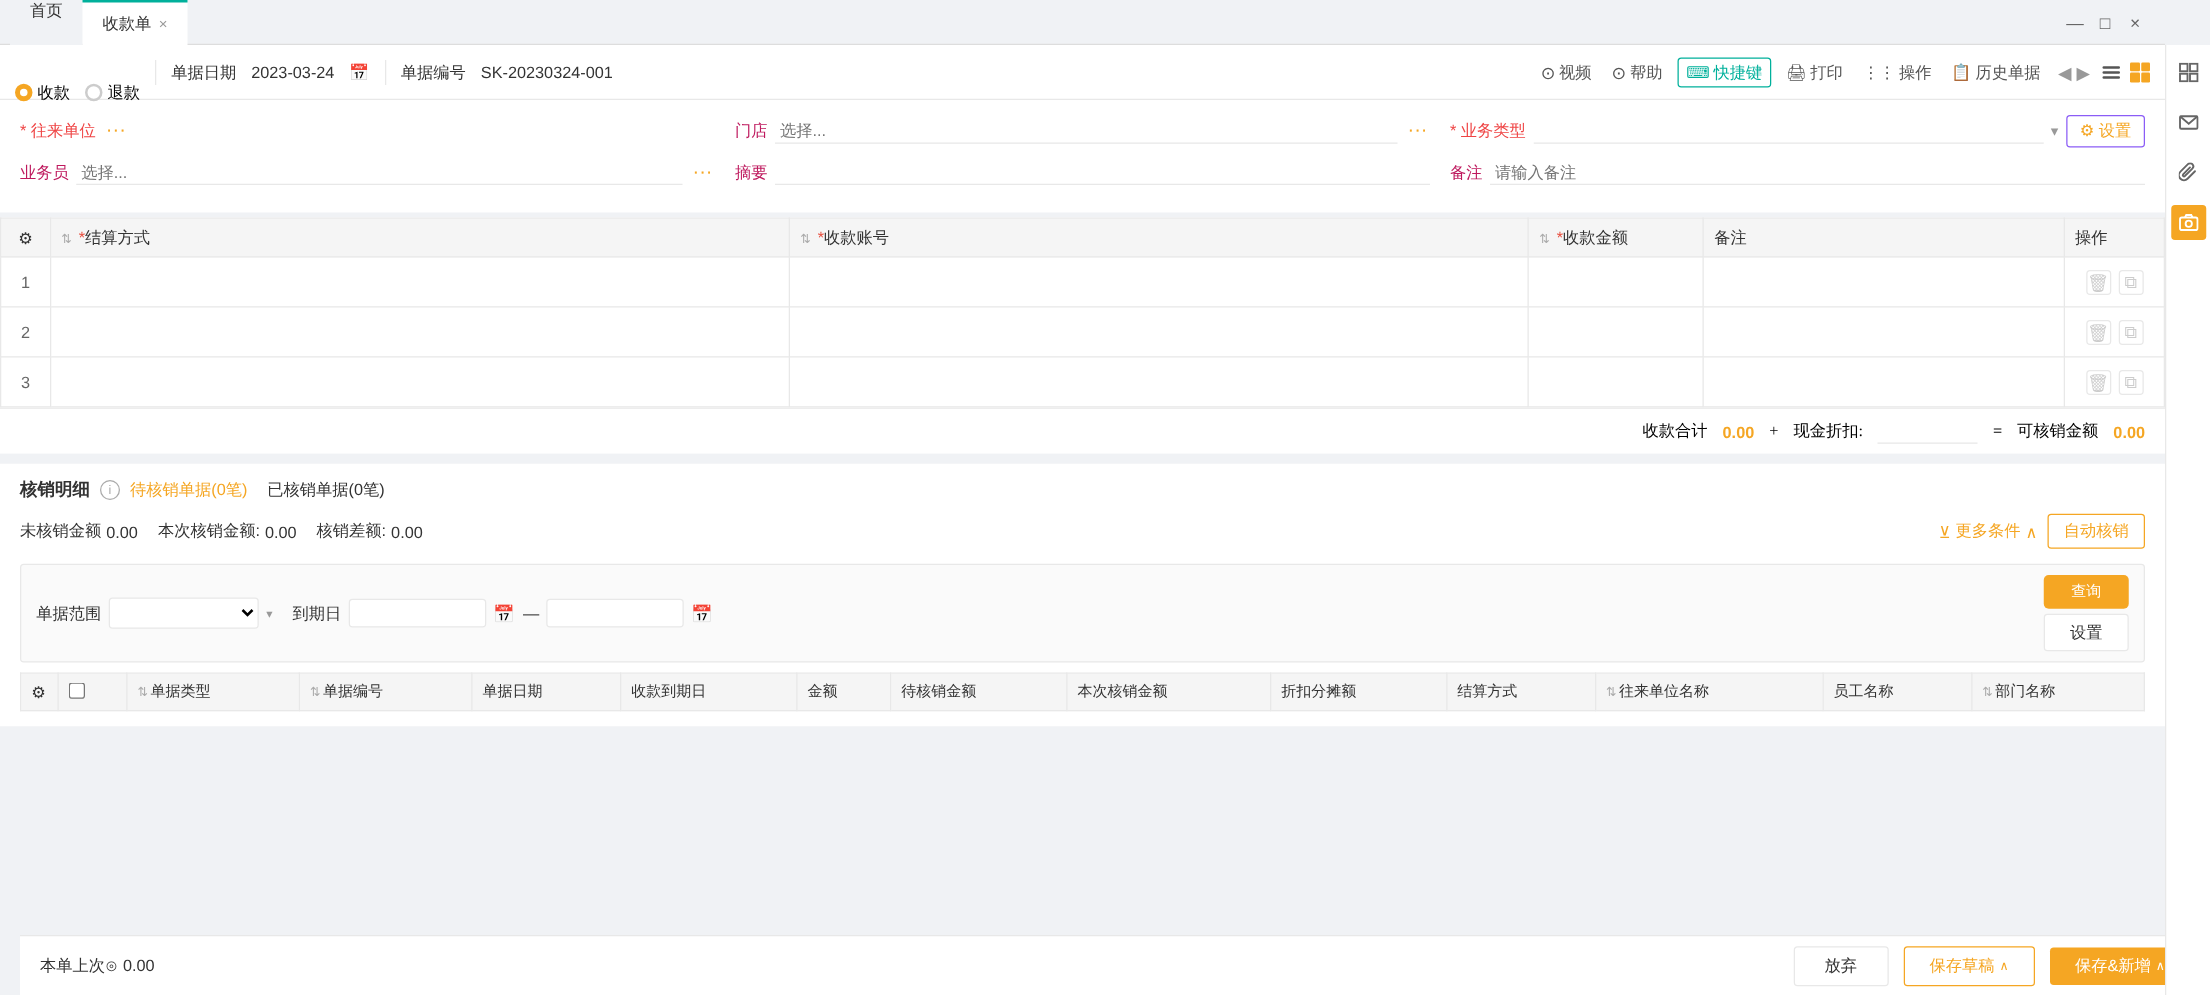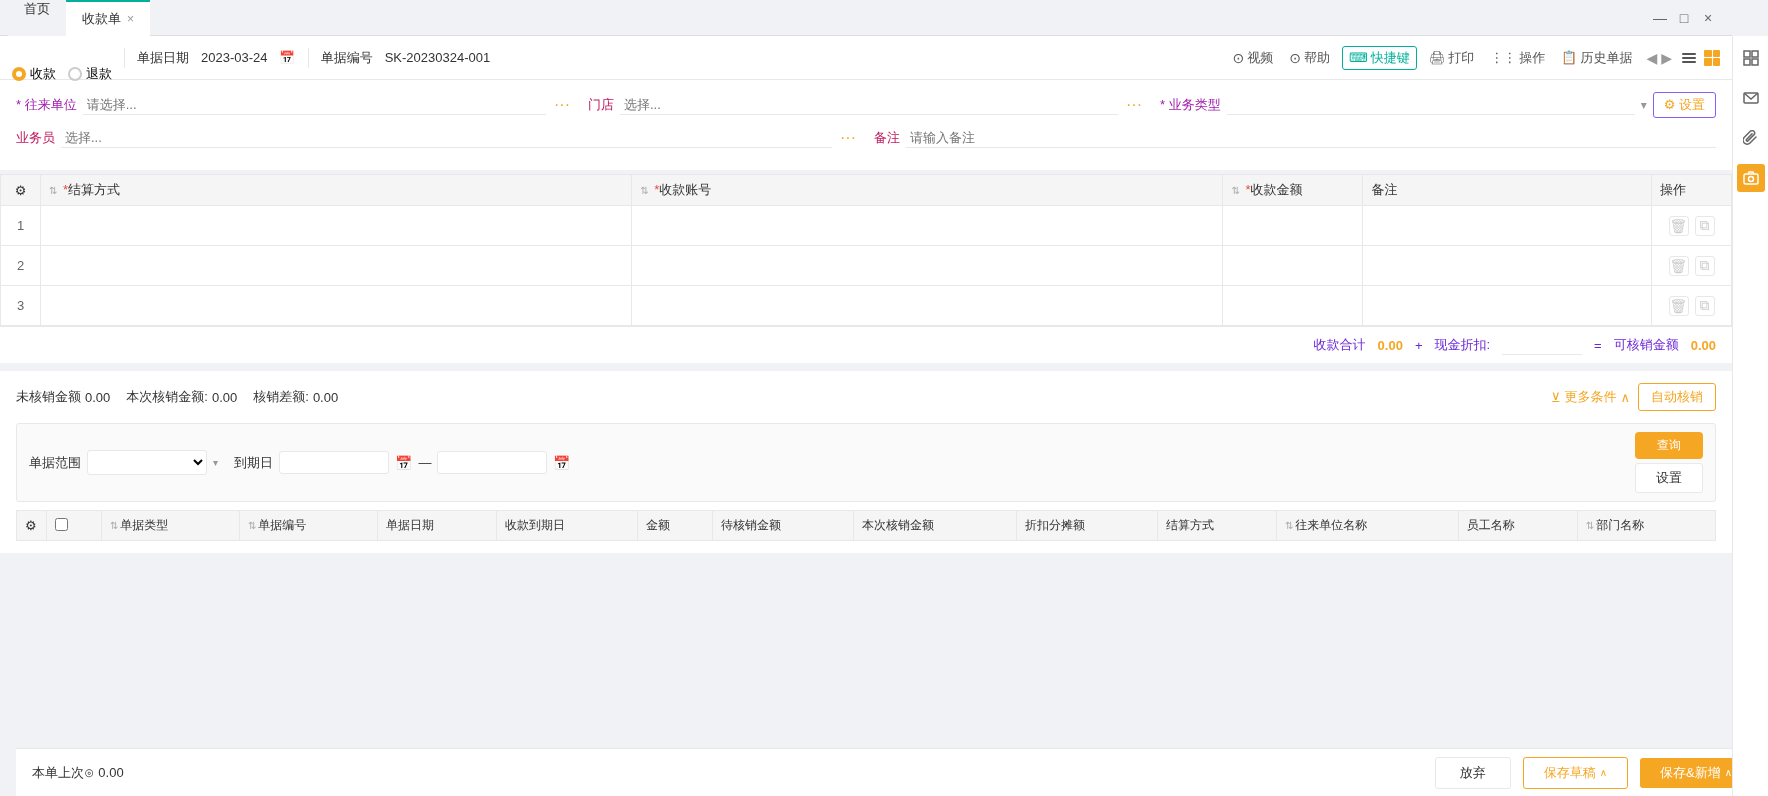--- a/index.html
+++ b/index.html
@@ -81,21 +81,21 @@
     .action-icons { display: flex; justify-content: center; gap: 6px; }
     .action-icon { width: 20px; height: 20px; display: flex; align-items: center; justify-content: center; cursor: pointer; color: #ccc; font-size: 14px; border: 1px solid #e8e8e8; border-radius: 3px; }
     .sort-icon { color: #aaa; font-size: 10px; margin-right: 2px; }
     .required-star { color: #e74c3c; }
 
     
     .summary-row {
       display: flex; align-items: center; justify-content: flex-end;
       padding: 8px 16px; gap: 12px; background: #fff; border-top: 1px solid #e8e8e8;
     }
-    .summary-text { color: #6d28d9; }
+    .summary-text { color: #000000; font-family: Liberation Serif, serif; }
     .summary-value { color: #f5a623; font-weight: bold; }
     .summary-input {
       border: none; border-bottom: 1px solid #e8e8e8; width: 80px; text-align: right;
       outline: none; padding: 2px 4px;
     }
 
     
     .bottom-section { background: #fff; margin: 0; padding: 12px 16px; }
     .section-title { display: flex; align-items: center; gap: 8px; margin-bottom: 10px; }
     .section-title-text { font-size: 14px; font-weight: bold; color: #333; }
@@ -180,21 +180,21 @@
 
     
     .right-sidebar {
       position: fixed; right: 0; top: 36px; bottom: 0;
       width: 36px; background: #fff; border-left: 1px solid #e8e8e8;
       display: flex; flex-direction: column; align-items: center; padding-top: 8px; gap: 12px;
     }
     .sidebar-icon { width: 28px; height: 28px; display: flex; align-items: center; justify-content: center; cursor: pointer; color: #555; font-size: 16px; border-radius: 3px; }
     .sidebar-icon-active { background: #f5a623; color: #fff; }
     .chevron-down { font-size: 10px; color: #999; }
-    .red-text { color: #a21caf; }
+    .red-text { color: #ef4444; }
 
     .page-wrapper { margin-right: 36px; overflow-y: auto; height: 796px; }
   </style>
 </head>
 <body>
 
 <div class="page-wrapper">
 
   <div class="tab-bar">
     <div class="tab-home">
@@ -274,41 +274,44 @@
         <div class="orange-grid-cell"></div>
       </div>
     </div>
   </div>
 
   <div class="main-form">
 
     <div class="form-row">
       <div class="form-field" style="flex:2;">
         <span class="form-field-label red-text">* 往来单位</span>
-        <input class="form-input" type="text" placeholder="请选择..." style="">
         <span class="more-btn">···</span>
       </div>
       <div class="form-field" style="flex:2;">
         <span class="form-field-label-plain">门店</span>
         <input class="form-input" type="text" placeholder="选择..." style="">
         <span class="more-btn">···</span>
       </div>
       <div class="form-field" style="flex:2;">
         <span class="form-field-label red-text">* 业务类型</span>
         <input class="form-input" type="text" style="">
         <span class="dropdown-arrow">▾</span>
         <button class="settings-btn">⚙ 设置</button>
       </div>
     </div>
 
     <div class="form-row">
       <div class="form-field" style="flex:2;">
         <span class="form-field-label-plain">业务员</span>
         <input class="form-input" type="text" placeholder="选择..." style="">
         <span class="more-btn">···</span>
+      </div>
+      <div class="form-field" style="flex:2;">
+        <span class="form-field-label-plain">摘要</span>
+        <input class="form-input" type="text" style="">
       </div>
       <div class="form-field" style="flex:2;">
         <span class="form-field-label-plain">备注</span>
         <input class="form-input" type="text" placeholder="请输入备注" style="">
       </div>
     </div>
   </div>
 
   <div class="table-container">
     <table class="data-table">
@@ -383,20 +386,28 @@
     <span class="summary-text">+</span>
     <span class="summary-text">现金折扣:</span>
     <input class="summary-input" type="text" style="">
     <span class="summary-text">=</span>
     <span class="summary-text">可核销金额</span>
     <span style="color:#f5a623;font-weight:bold;">0.00</span>
   </div>
 
   <div style="height:8px;background:#f0f2f5;"></div>
   <div class="bottom-section">
+    <div class="section-title">
+      <span class="section-title-text">核销明细</span>
+      <div class="info-icon">i</div>
+      <div class="tab-links">
+        <span class="tab-link">待核销单据(0笔)</span>
+        <span class="tab-link-text">已核销单据(0笔)</span>
+      </div>
+    </div>
 
     <div class="stats-row">
       <div class="stat-item">
         <span class="stat-label">未核销金额</span>
         <span class="stat-value">0.00</span>
       </div>
       <div class="stat-item">
         <span class="stat-label">本次核销金额:</span>
         <span class="stat-value">0.00</span>
       </div>

